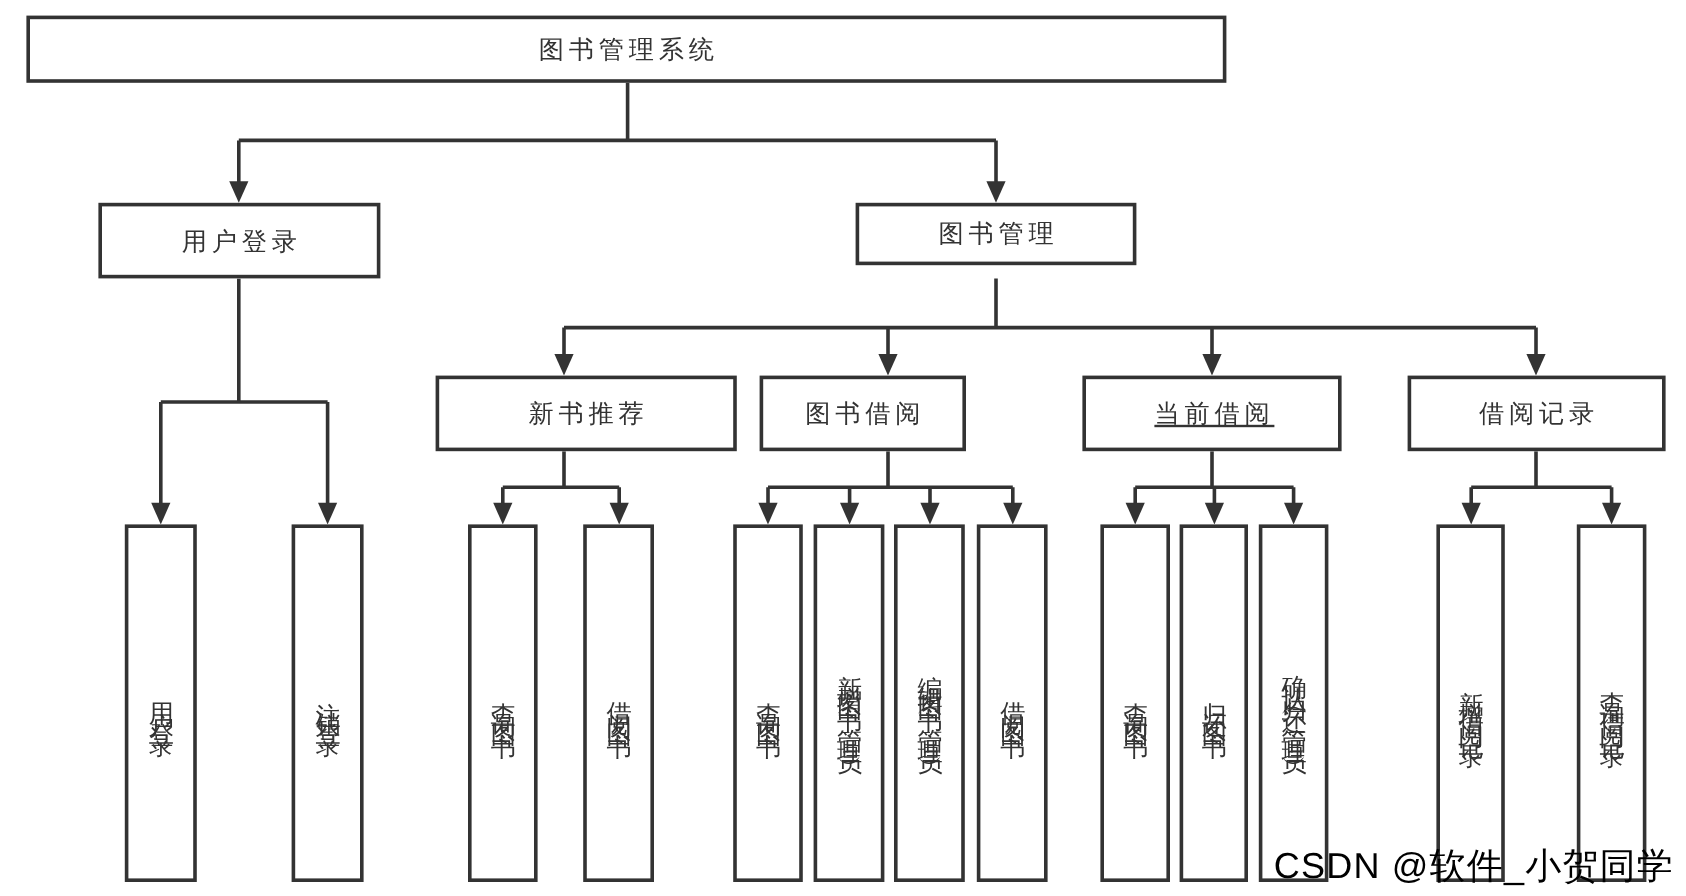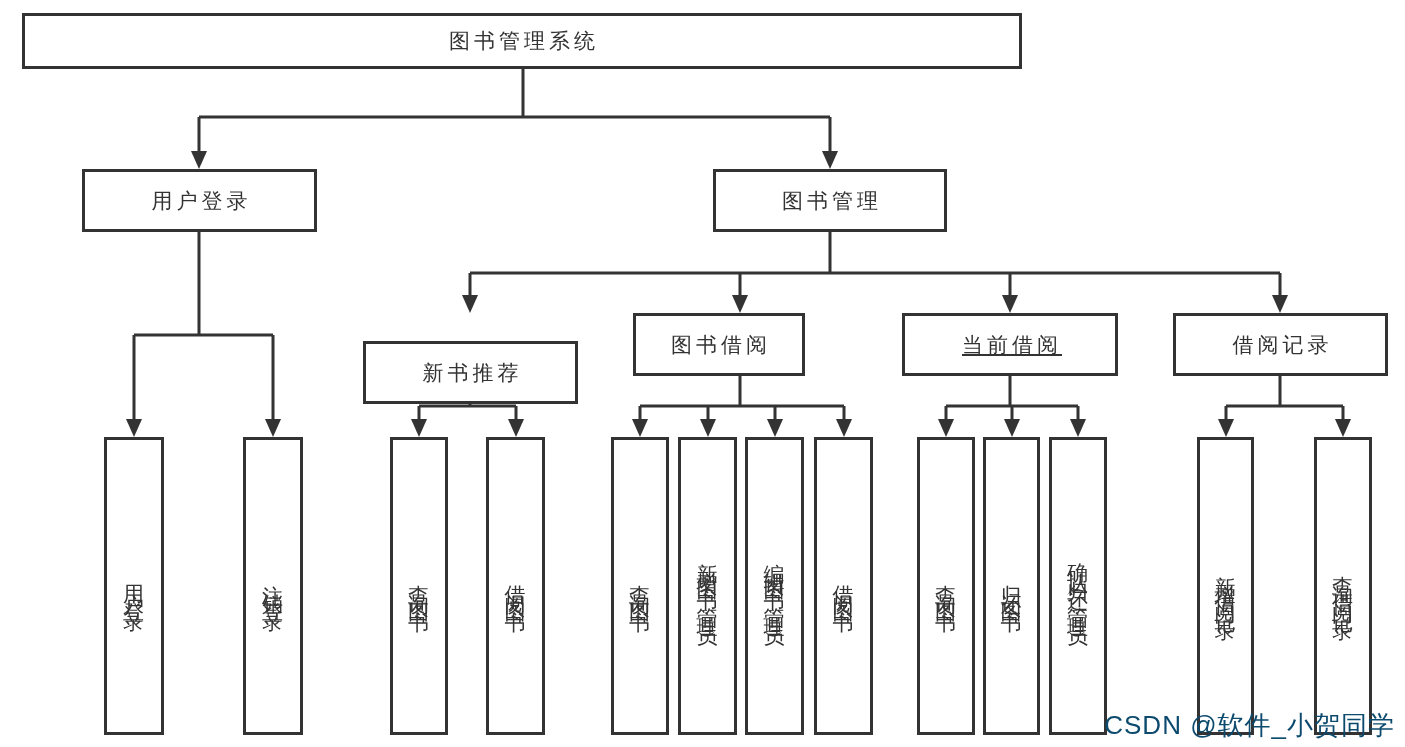--- a/index.html
+++ b/index.html
@@ -17,21 +17,21 @@
   .hlabel {
     font-size:21px; letter-spacing:4px; text-indent:4px;
     white-space:nowrap; color:#333333;
   }
   .vlabel {
     writing-mode:vertical-rl; text-orientation:mixed;
     font-size:21px; line-height:1; letter-spacing:9px; color:#333333;
   }
   .watermark {
     position:absolute; right:10px; bottom:4px;
-    font-size:26px; letter-spacing:1px; color:#0c4a6e;
+    font-size:30px; letter-spacing:1px; color:#000000;
     white-space:nowrap;
   }
 </style>
 </head>
 <body>
 
 <div class="canvas">
 
   <svg class="wires" width="1405" height="747" viewBox="0 0 1405 747" aria-hidden="true">
     <g stroke="#333333" stroke-width="3" fill="none">
@@ -76,25 +76,25 @@
     </g>
   </svg>
 
   <div class="box" style="left:22px; top:13px; width:1000px; height:56px;">
     <span class="hlabel">图书管理系统</span>
   </div>
 
   <div class="box" style="left:82px; top:169px; width:235px; height:63px;">
     <span class="hlabel">用户登录</span>
   </div>
-  <div class="box" style="left:713px; top:169px; width:234px; height:63px;">
+  <div class="box" style="left:713px; top:169px; width:234px; height:52px;">
     <span class="hlabel">图书管理</span>
   </div>
 
-  <div class="box" style="left:363px; top:313px; width:215px; height:63px;margin-top:28px;">
+  <div class="box" style="left:363px; top:313px; width:251px; height:63px;">
     <span class="hlabel">新书推荐</span>
   </div>
   <div class="box" style="left:633px; top:313px; width:172px; height:63px;">
     <span class="hlabel">图书借阅</span>
   </div>
   <div class="box" style="left:902px; top:313px; width:216px; height:63px;text-decoration:underline;">
     <span class="hlabel">当前借阅</span>
   </div>
   <div class="box" style="left:1173px; top:313px; width:215px; height:63px;">
     <span class="hlabel">借阅记录</span>

